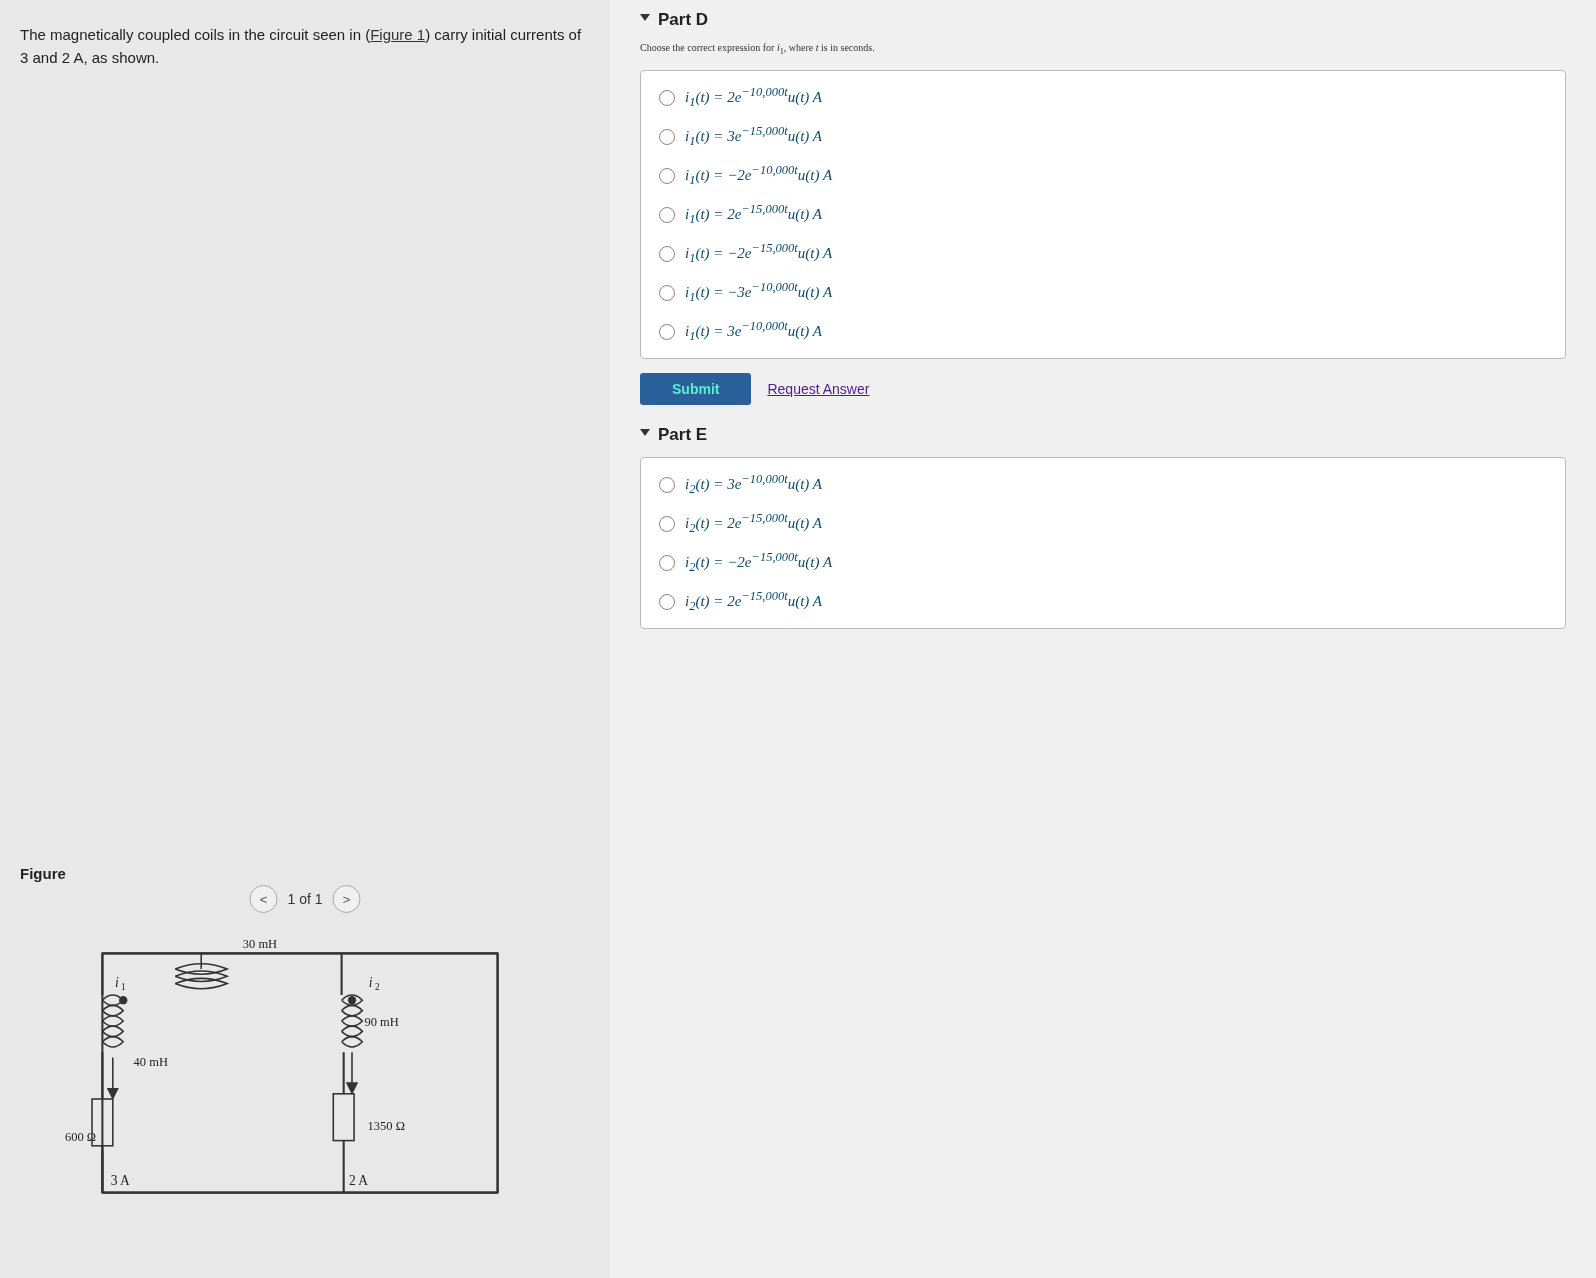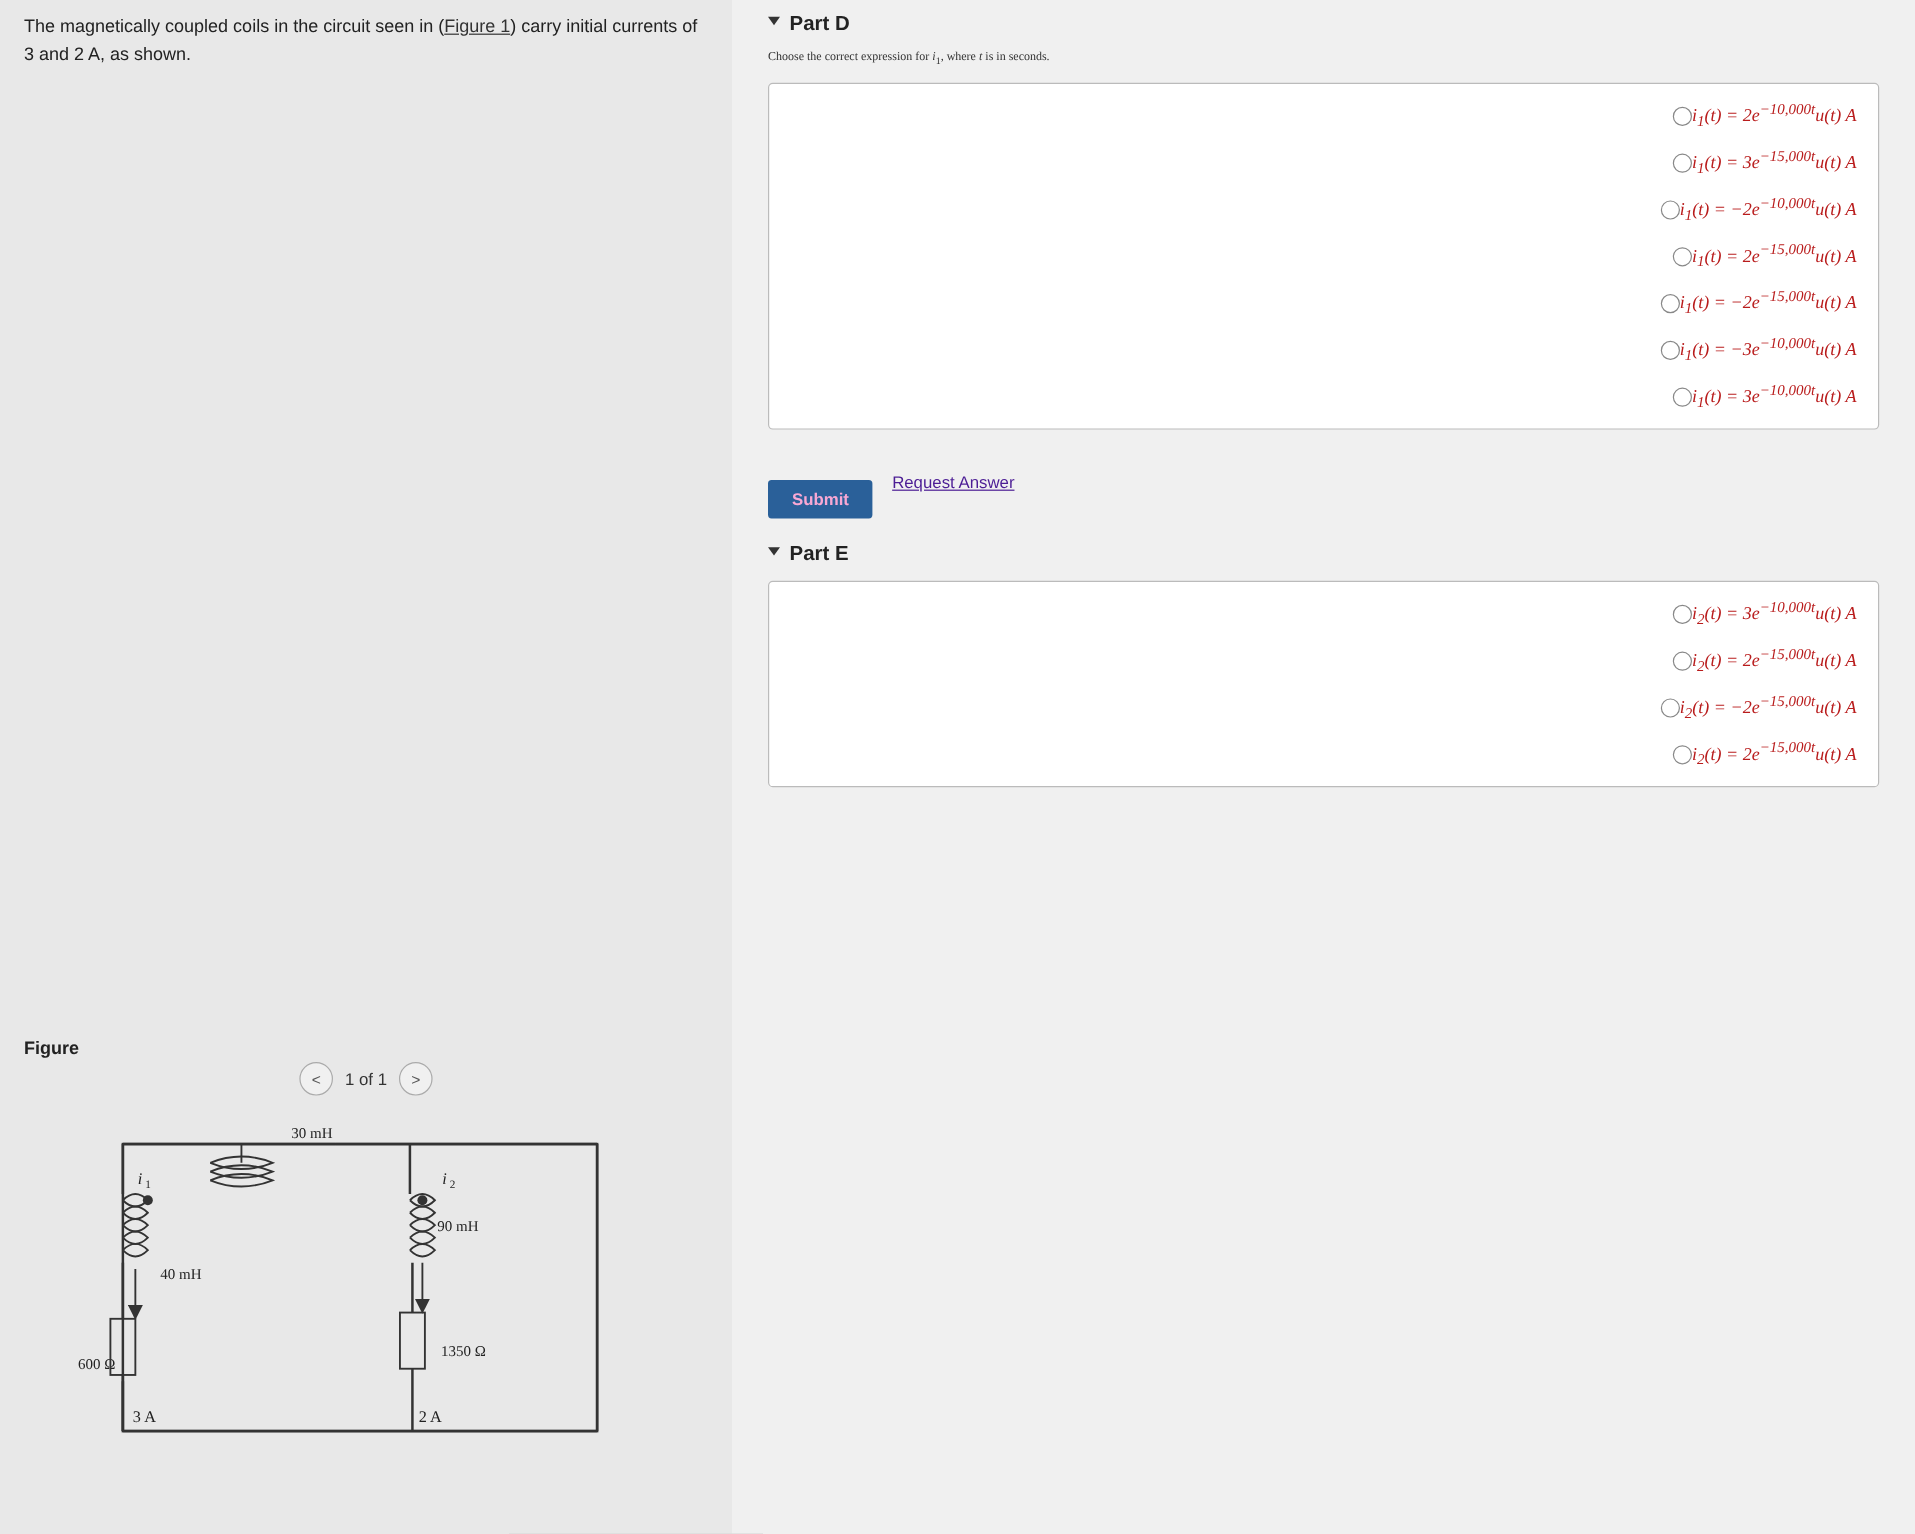--- a/index.html
+++ b/index.html
@@ -8,21 +8,21 @@
       background: #d0d0d0;
       display: flex;
       width: 1596px;
       min-height: 1278px;
     }
 
     
     .left-panel {
       width: 610px;
       background: #e8e8e8;
-      padding: 12px 20px;
+      padding: 24px 20px;
       display: flex;
       flex-direction: column;
       position: relative;
     }
 
     .problem-text {
       font-size: 15px;
       line-height: 1.5;
       color: #222;
       margin-bottom: 16px;
@@ -134,24 +134,24 @@
       border: 1px solid #bbb;
       border-radius: 4px;
       background: #fff;
       padding: 14px 18px;
       margin-bottom: 14px;
     }
 
     .choice-item {
       display: flex;
       align-items: center;
+      gap: 10px;
       margin-bottom: 14px;
       font-size: 15px;
-      color: #b91c1c;
-      justify-content: flex-end;
+      color: #0c4a6e;
     }
 
     .choice-item:last-child {
       margin-bottom: 0;
     }
 
     .radio-circle {
       width: 16px;
       height: 16px;
       border-radius: 50%;
@@ -169,29 +169,28 @@
 
     .actions {
       display: flex;
       align-items: center;
       gap: 16px;
       margin-bottom: 16px;
     }
 
     .submit-btn {
       background: #2a6099;
-      color: #f9a8d4;
+      color: #5eead4;
       border: none;
-      padding: 8px 20px;
+      padding: 8px 32px;
       font-size: 14px;
       font-family: Arial, sans-serif;
       font-weight: bold;
       border-radius: 3px;
       cursor: pointer;
-      margin-top: 28px;
     }
 
     .request-link {
       color: #4c1d95;
       font-size: 14px;
       font-family: Arial, sans-serif;
       font-weight: normal;
       text-decoration: underline;
       cursor: pointer;
     }

